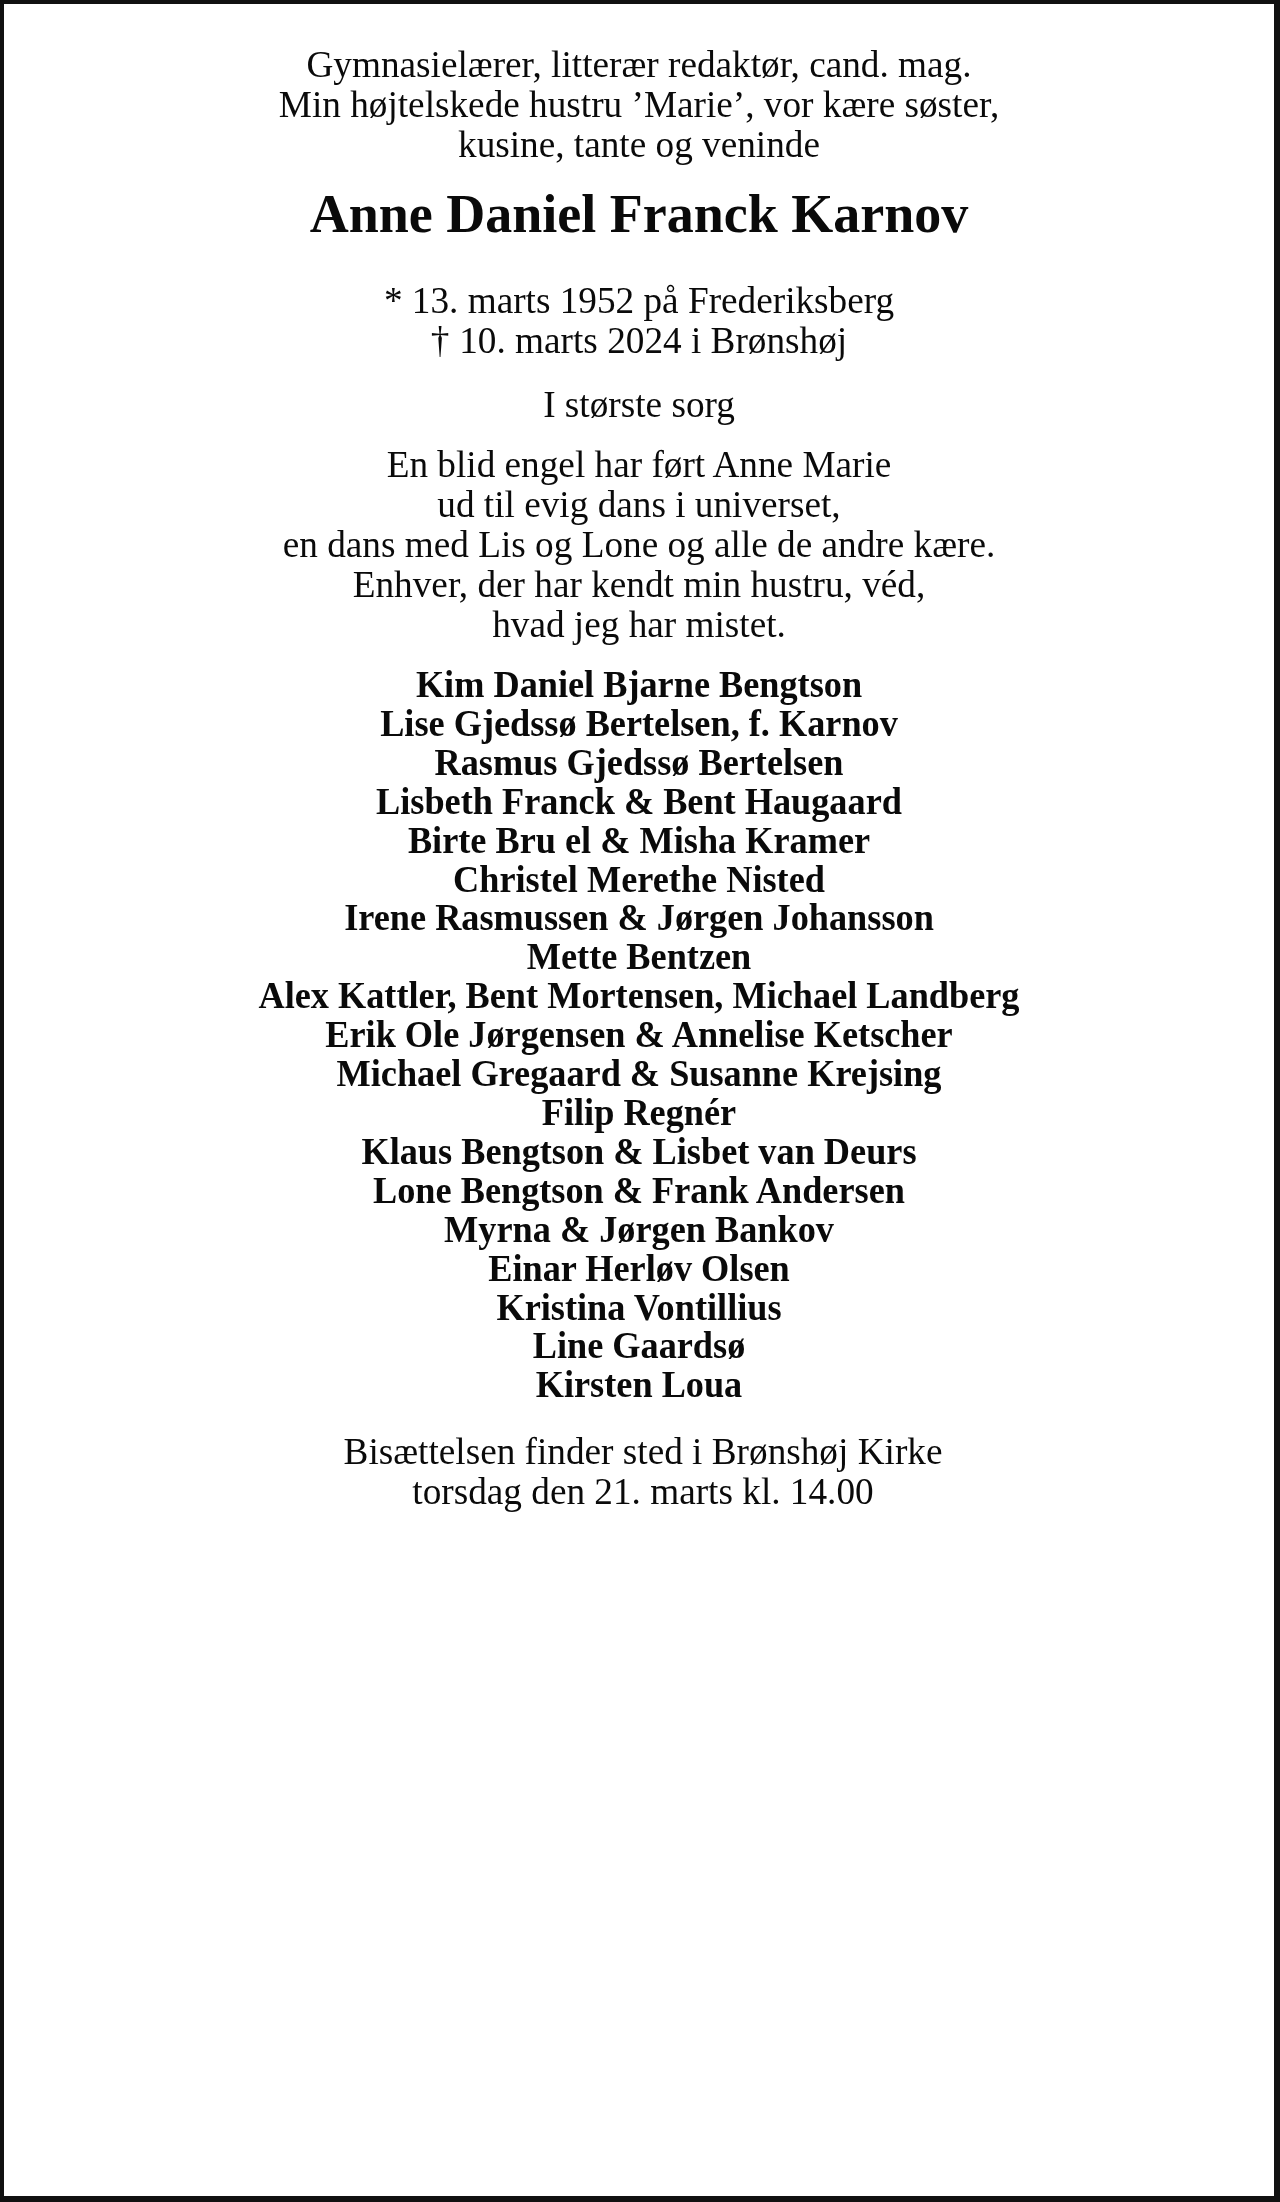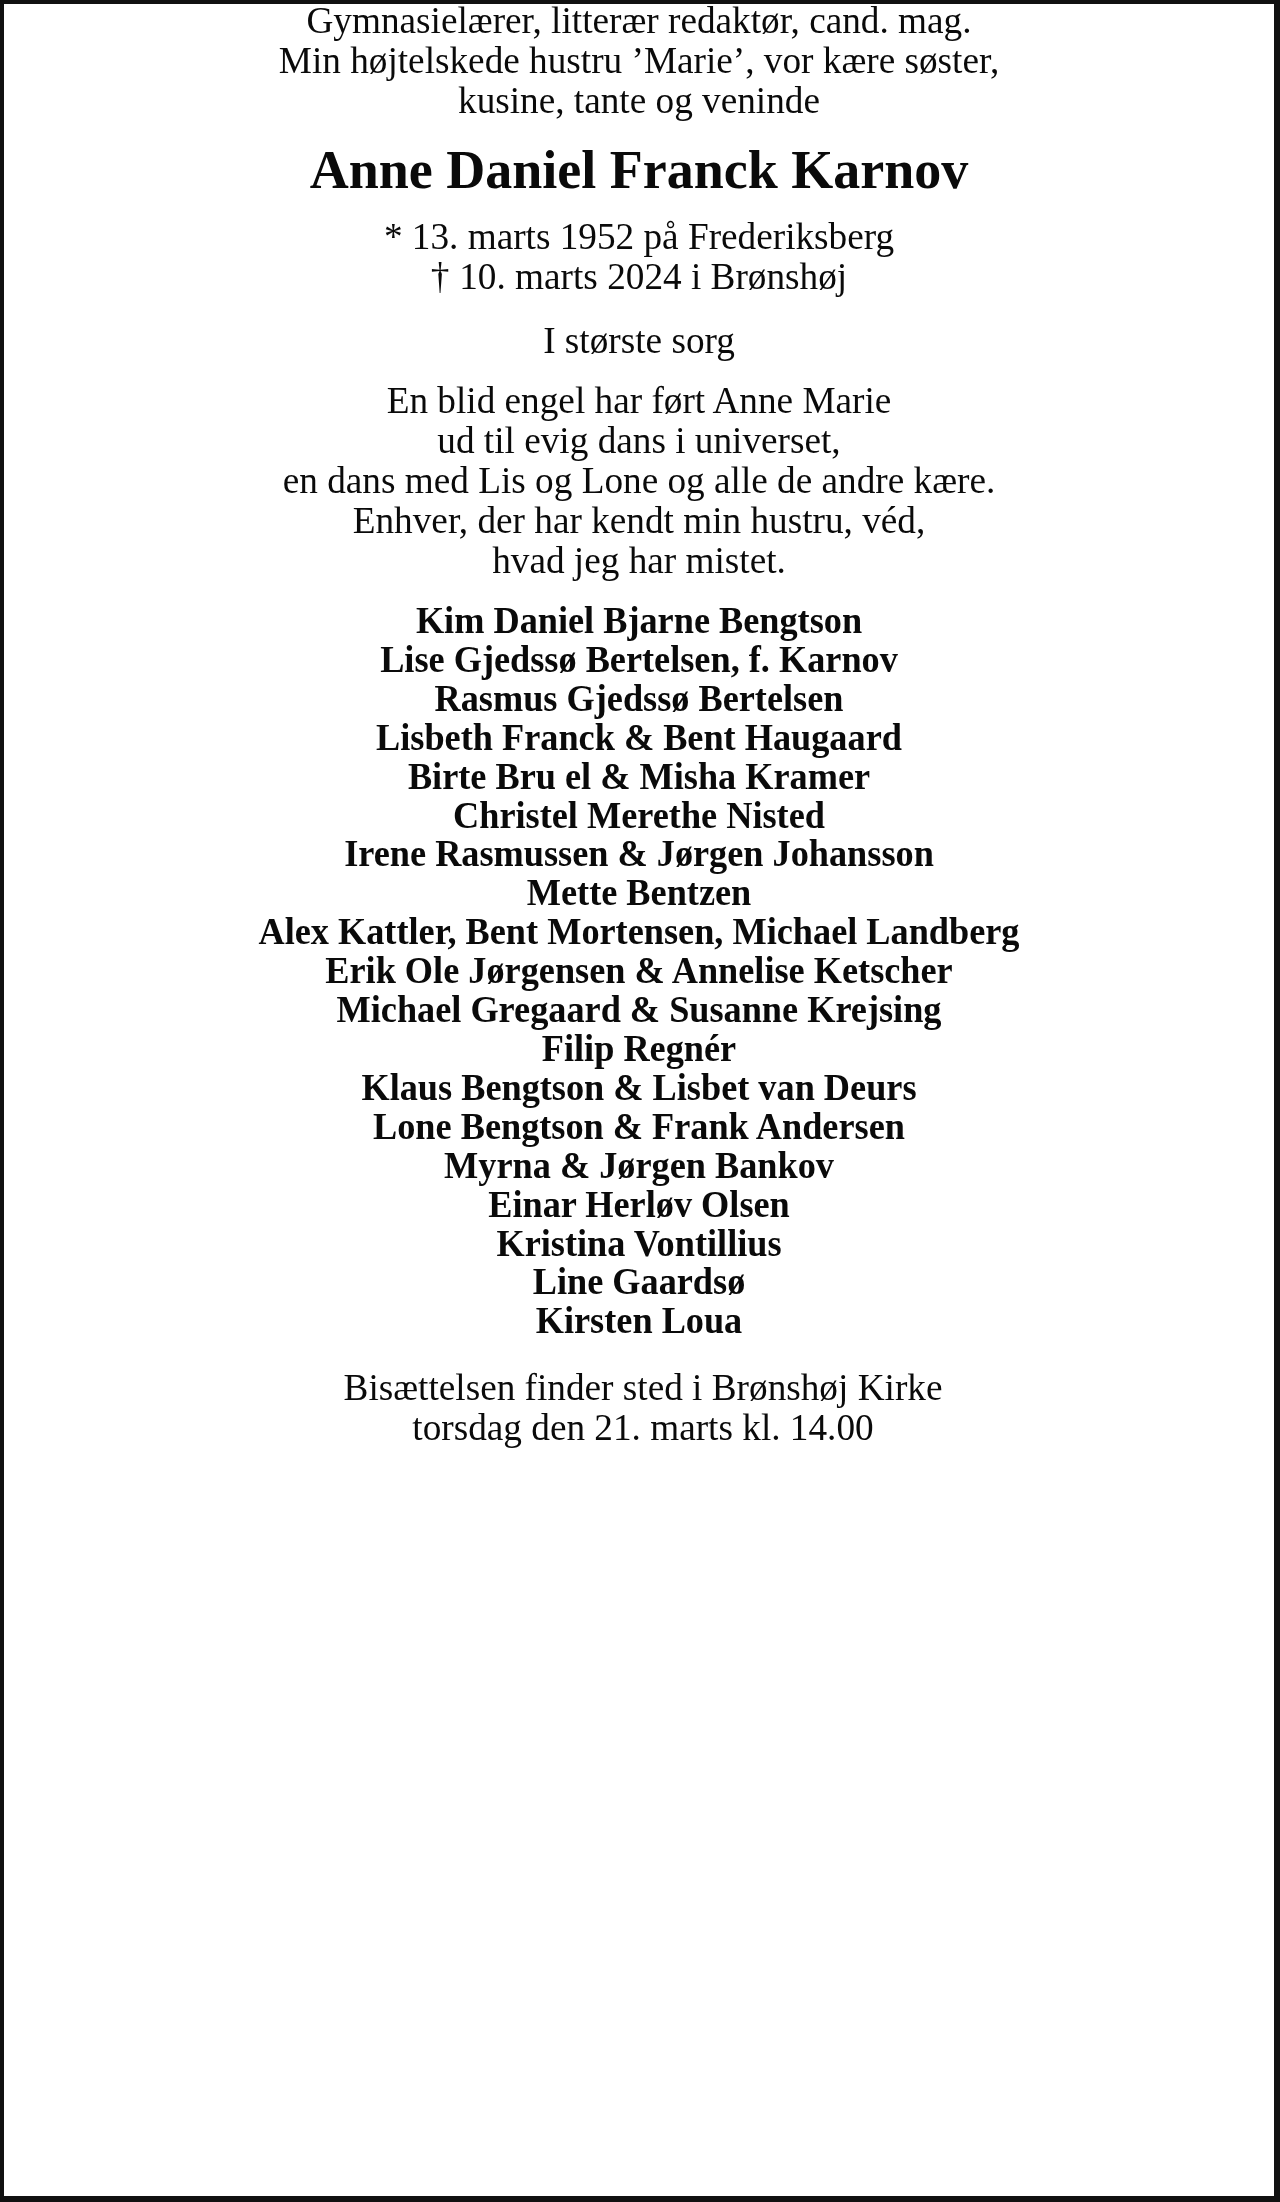--- a/index.html
+++ b/index.html
@@ -38,30 +38,30 @@
   .block {
     display: block;
   }
   .line {
     display: block;
     font-size: 38px;
     line-height: 40px;
     white-space: nowrap;
     transform: scaleX(0.98);
   }
-  .intro { }
+  .intro { padding-top: 44px; }
   .name-title {
     display: block;
     font-weight: bold;
     font-size: 54px;
     line-height: 60px;
     margin-top: 20px;
     white-space: nowrap;
   }
-  .dates { margin-top: 16px; }
+  .dates { margin-top: 36px; }
   .poem { margin-top: 20px; }
   .sorrow { margin-top: 24px; }
   .mourners { margin-top: 22px; }
   .mourners .line {
     font-weight: bold;
     font-size: 37px;
     line-height: 38.9px;
   }
   .funeral { margin-top: 26px; margin-left: 8px; }
   .dagger {

